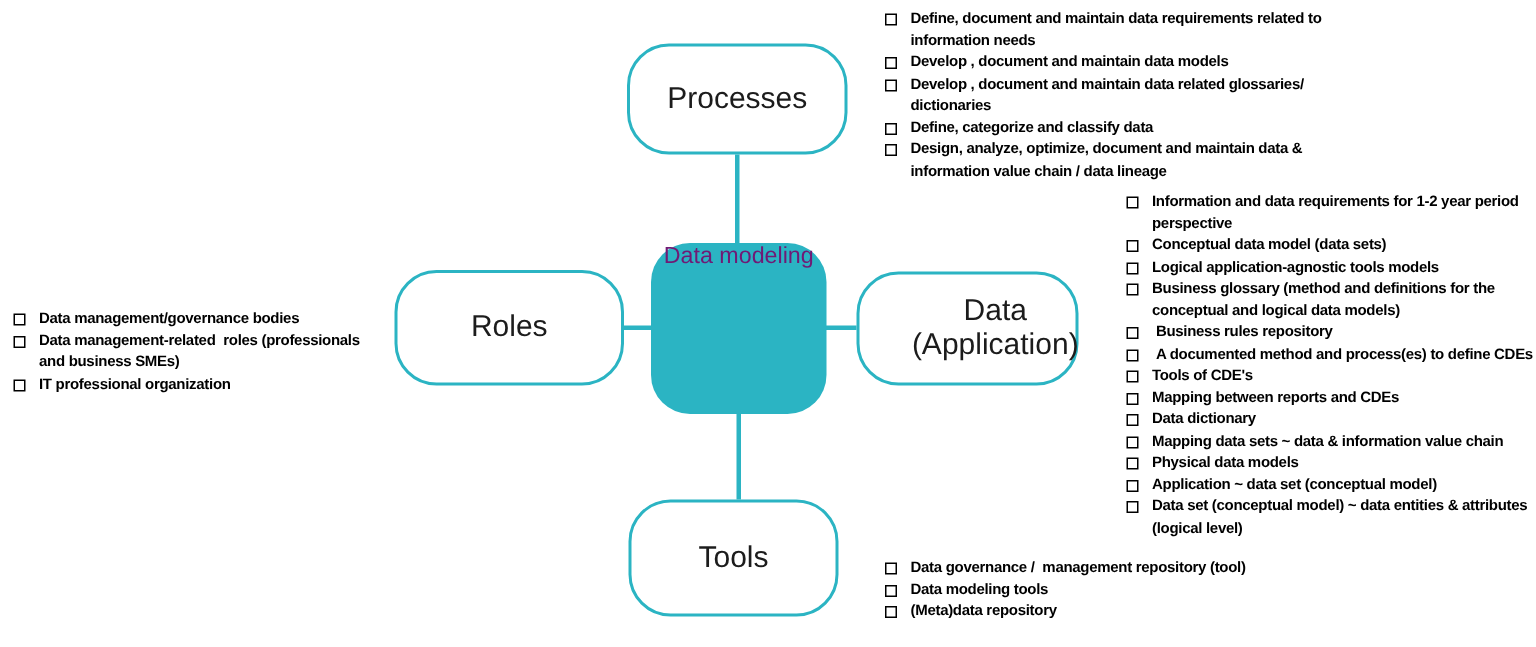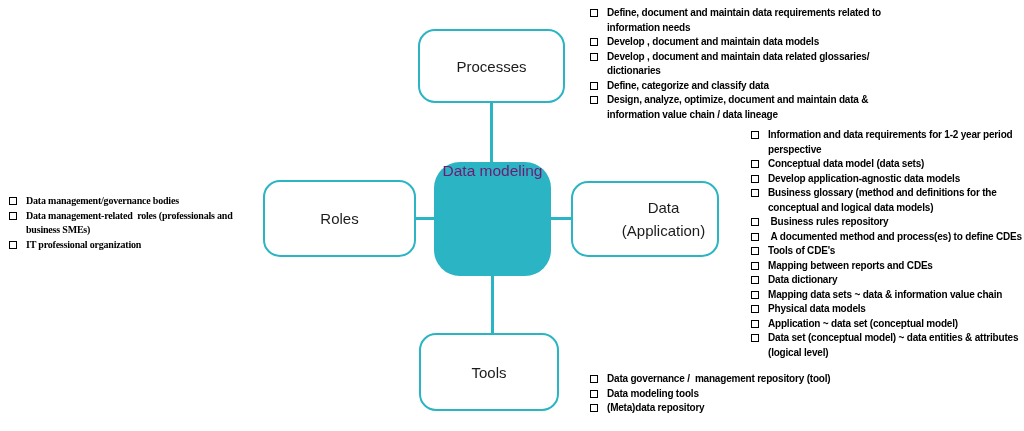--- a/index.html
+++ b/index.html
@@ -3,22 +3,22 @@
 <meta charset="utf-8">
 <style>
   html,body{margin:0;padding:0;background:#ffffff;}
   .stage{
     position:relative;width:1024px;height:431px;background:#ffffff;overflow:hidden;
     font-family:"Liberation Sans", sans-serif;color:#000;
   }
   
   .node{
     position:absolute;display:flex;align-items:center;justify-content:center;
-    background:#ffffff;border:2.5px solid var(--teal);border-radius:17px;
-    font-size:15px;color:#1c1c1c;text-align:center;box-sizing:border-box;
+    background:#ffffff;border:2.5px solid var(--teal);border-radius:28px;
+    font-size:20px;color:#1c1c1c;text-align:center;box-sizing:border-box;
   }
   .node-center{
     position:absolute;display:flex;align-items:flex-start;justify-content:center;
     background:var(--teal);border-radius:26px;font-size:15.5px;color:#701a75;
     text-align:center;box-sizing:border-box;
   }
   #node-top{left:418px;top:29px;width:147px;height:74px;}
   #node-left{left:263px;top:180px;width:153px;height:77px;}
   #node-right{left:571px;top:181px;width:148px;height:76px;flex-direction:column;line-height:23px;padding-left:37px;}
   #node-bottom{left:419px;top:333px;width:140px;height:78px;}
@@ -32,21 +32,21 @@
   
   .blist{position:absolute;font-size:10px;font-weight:700;letter-spacing:-0.2px;}
   .li{position:relative;padding-left:18px;line-height:14.5px;}
   .li-text{white-space:pre-wrap;}
   .bullet{
     position:absolute;left:1px;top:3px;width:6px;height:6px;
     border:1.6px solid #000;background:#fff;display:inline-block;
   }
   #list-processes{left:589px;top:6px;width:330px;}
   #list-data{left:750px;top:128px;width:288px;}
-  #list-roles{left:8px;top:194px;width:250px;font-family:Liberation Serif, serif;}
+  #list-roles{left:8px;top:206px;width:250px;}
   #list-tools{left:589px;top:372px;width:290px;}
 </style>
 </head>
 <body>
 
 <div class="stage" style="--teal: #2BB4C3;">
 
   <div class="conn" id="conn-top"></div>
   <div class="conn" id="conn-bottom"></div>
   <div class="conn" id="conn-left"></div>
@@ -77,21 +77,21 @@
       <div class="li"><span class="bullet"></span><span class="li-text">Define, document and maintain data requirements related to information needs</span></div>
       <div class="li"><span class="bullet"></span><span class="li-text">Develop , document and maintain data models</span></div>
       <div class="li"><span class="bullet"></span><span class="li-text">Develop , document and maintain data related glossaries/ dictionaries</span></div>
       <div class="li"><span class="bullet"></span><span class="li-text">Define, categorize and classify data</span></div>
       <div class="li"><span class="bullet"></span><span class="li-text">Design, analyze, optimize, document and maintain data &amp; information value chain / data lineage</span></div>
     </div>
 
   <div class="blist" id="list-data">
       <div class="li"><span class="bullet"></span><span class="li-text">Information and data requirements for 1-2 year period perspective</span></div>
       <div class="li"><span class="bullet"></span><span class="li-text">Conceptual data model (data sets)</span></div>
-      <div class="li"><span class="bullet"></span><span class="li-text">Develop application-agnostic data models</span></div>
+      <div class="li"><span class="bullet"></span><span class="li-text">Logical application-agnostic tools models</span></div>
       <div class="li"><span class="bullet"></span><span class="li-text">Business glossary (method and definitions for the conceptual and logical data models)</span></div>
       <div class="li"><span class="bullet"></span><span class="li-text"> Business rules repository</span></div>
       <div class="li"><span class="bullet"></span><span class="li-text"> A documented method and process(es) to define CDEs</span></div>
       <div class="li"><span class="bullet"></span><span class="li-text">Tools of CDE's</span></div>
       <div class="li"><span class="bullet"></span><span class="li-text">Mapping between reports and CDEs</span></div>
       <div class="li"><span class="bullet"></span><span class="li-text">Data dictionary</span></div>
       <div class="li"><span class="bullet"></span><span class="li-text">Mapping data sets ~ data &amp; information value chain</span></div>
       <div class="li"><span class="bullet"></span><span class="li-text">Physical data models</span></div>
       <div class="li"><span class="bullet"></span><span class="li-text">Application ~ data set (conceptual model)</span></div>
       <div class="li"><span class="bullet"></span><span class="li-text">Data set (conceptual model) ~ data entities &amp; attributes (logical level)</span></div>

